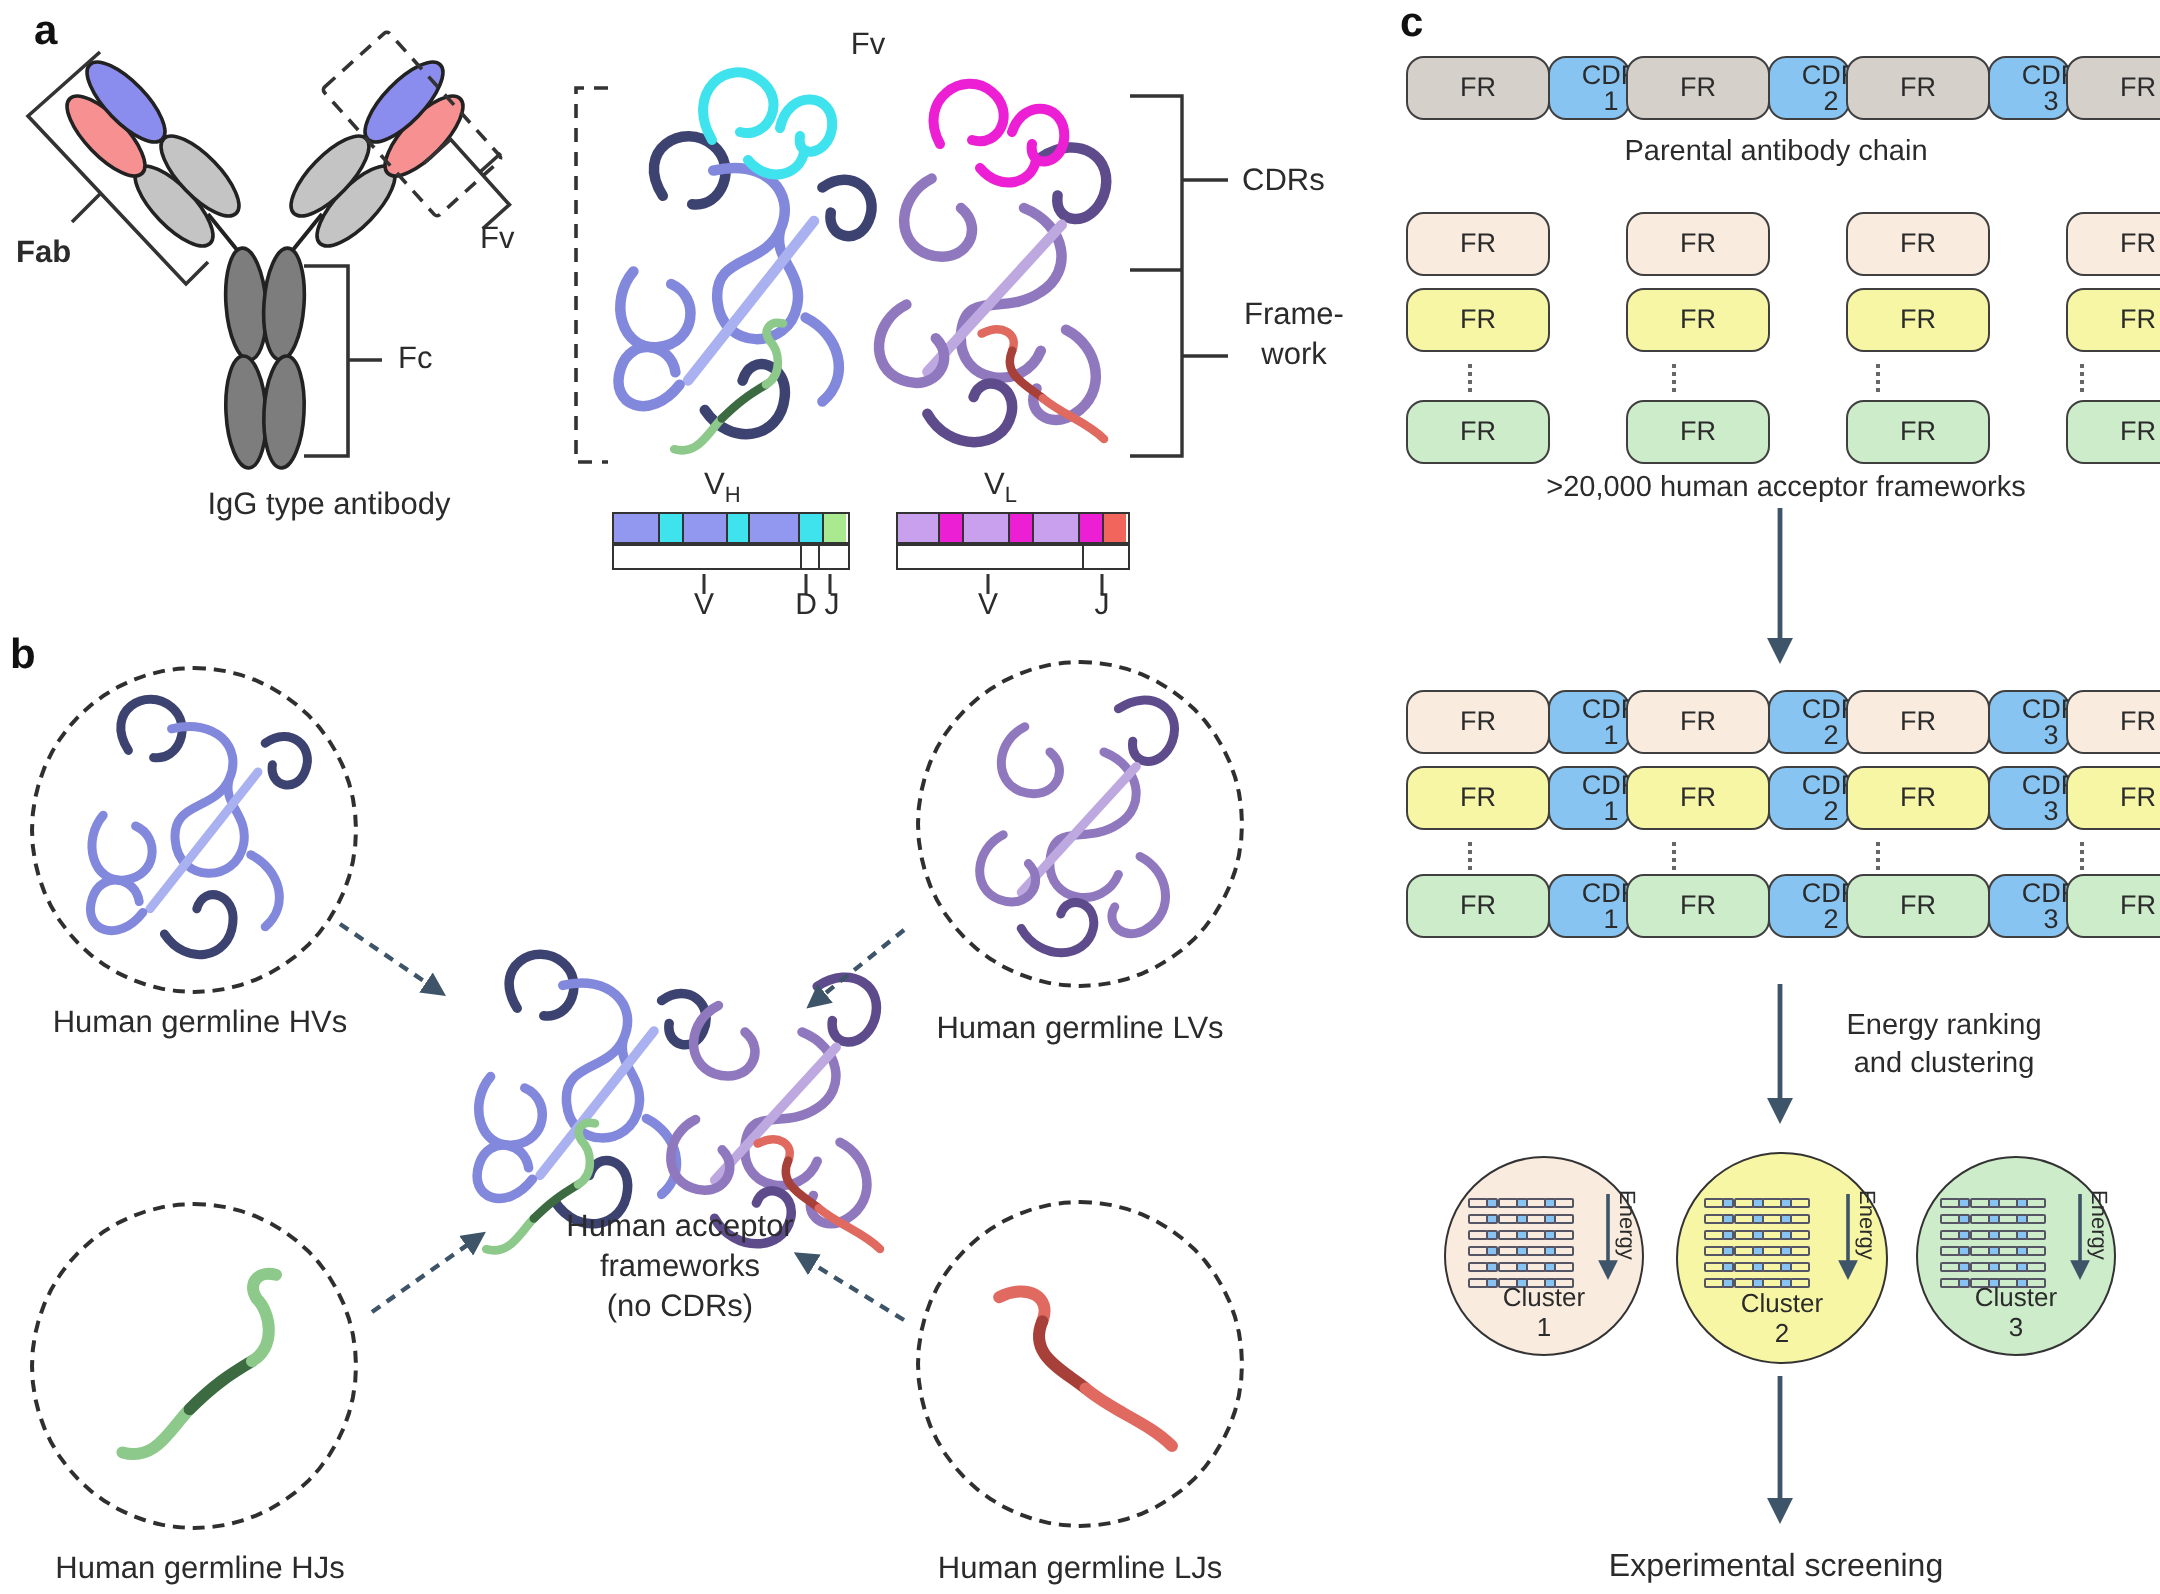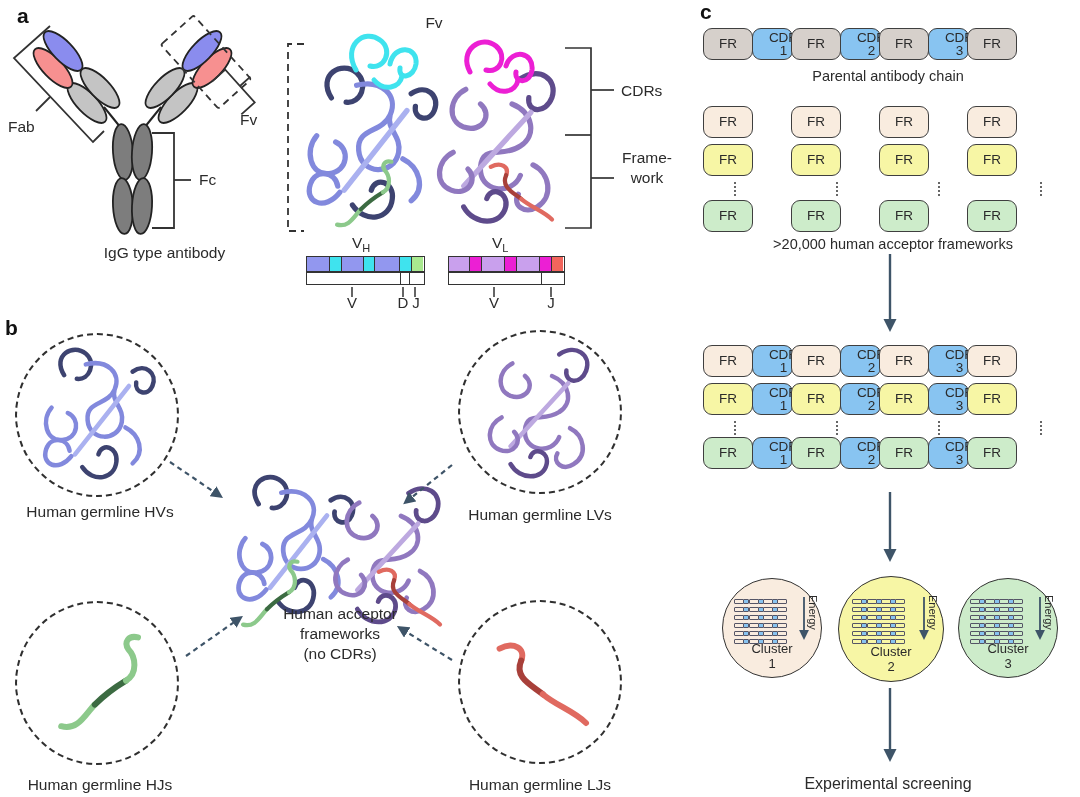--- a/index.html
+++ b/index.html
@@ -9,21 +9,21 @@
   .panel-letter { font-size:21px; font-weight:bold; color:#111; }
   .lbl { position:absolute; font-size:15.5px; color:var(--text); }
   .cap { position:absolute; font-size:14.5px; color:var(--text); text-align:center; }
   .pre { white-space:pre-line; line-height:1.3; }
   .ctr { text-align:center; }
 
   
   .box { border:1.5px solid var(--box_border); border-radius:9px; display:flex; align-items:center;
          justify-content:center; text-align:center; white-space:pre-line; font-size:13.5px;
          line-height:1.0; height:32px; color:var(--text); background:#fff; }
-  .fr  { width:50px; }
+  .fr  { width:72px; }
   .cdr { width:41px; background:var(--cdr_blue);padding-left:23px; }
   .chain { position:absolute; display:flex; }
   .chain .box { margin-left:-1.5px; }
   .chain .box:first-child { margin-left:0; }
   .bg-gray   { background:var(--fr_gray); }
   .bg-cream  { background:var(--cream); }
   .bg-yellow { background:var(--yellow); }
   .bg-green  { background:var(--green); }
   .grid-row { position:absolute; display:flex; gap:38px; }
   .dotcell { width:64px; display:flex; justify-content:center; align-items:center; height:14px; }
@@ -145,21 +145,21 @@
     </g>
     <g transform="rotate(-42 206 62)">
       <rect x="184" y="19" width="44" height="86" rx="2" fill="none" stroke="#333" stroke-width="1.8" stroke-dasharray="7 5"></rect>
     </g>
     <g transform="rotate(-42 240 86)" stroke="#333" stroke-width="1.8" fill="none">
       <path d="M222,64 L240,64 L240,108 L222,108"></path>
       <path d="M240,86 L254,86"></path>
     </g>
   </svg>
 
-  <div class="lbl" style="left:8px; top:118px;">Fab</div>
+  <div class="lbl" style="left:8px; top:118px;font-weight:bold;">Fab</div>
   <div class="lbl" style="left:240px; top:111px;">Fv</div>
   <div class="lbl" style="left:199px; top:171px;">Fc</div>
   <div class="lbl ctr" style="left:72px; top:244px; width:185px;">IgG type antibody</div>
 
   <svg class="abs" style="left:0; top:0;" width="680" height="320">
     <use href="#lobeL" transform="translate(302,58) scale(1.05)"></use>
     <use href="#strandG" transform="translate(332,160) scale(0.85)"></use>
     <use href="#cdrH" transform="translate(312,36)"></use>
     <use href="#lobeR" transform="translate(428,62) scale(1.05)"></use>
     <use href="#strandR" transform="translate(484,160) scale(0.85)"></use>
@@ -350,20 +350,22 @@
 2</div>
     <div class="box fr bg-green">FR</div>
     <div class="box cdr">CDR
 3</div>
     <div class="box fr bg-green">FR</div>
   </div>
 
   <svg class="varrow" style="left:880px; top:492px;" height="76">
     <line x1="10" y1="0" x2="10" y2="66" style="stroke:var(--arrow)" stroke-width="2.4" marker-end="url(#ah)"></line>
   </svg>
+  <div class="cap pre" style="left:902px; top:504px; width:140px;">Energy ranking
+and clustering</div>
 
   <div class="cluster c1 bg-cream" style="left:722px; top:578px; width:100px; height:100px;">
     <div class="mini-rows">
         <div class="mini">
           <span class="m-f"></span>
           <span class="m-c"></span>
           <span class="m-f"></span>
           <span class="m-c"></span>
           <span class="m-f"></span>
           <span class="m-c"></span>

